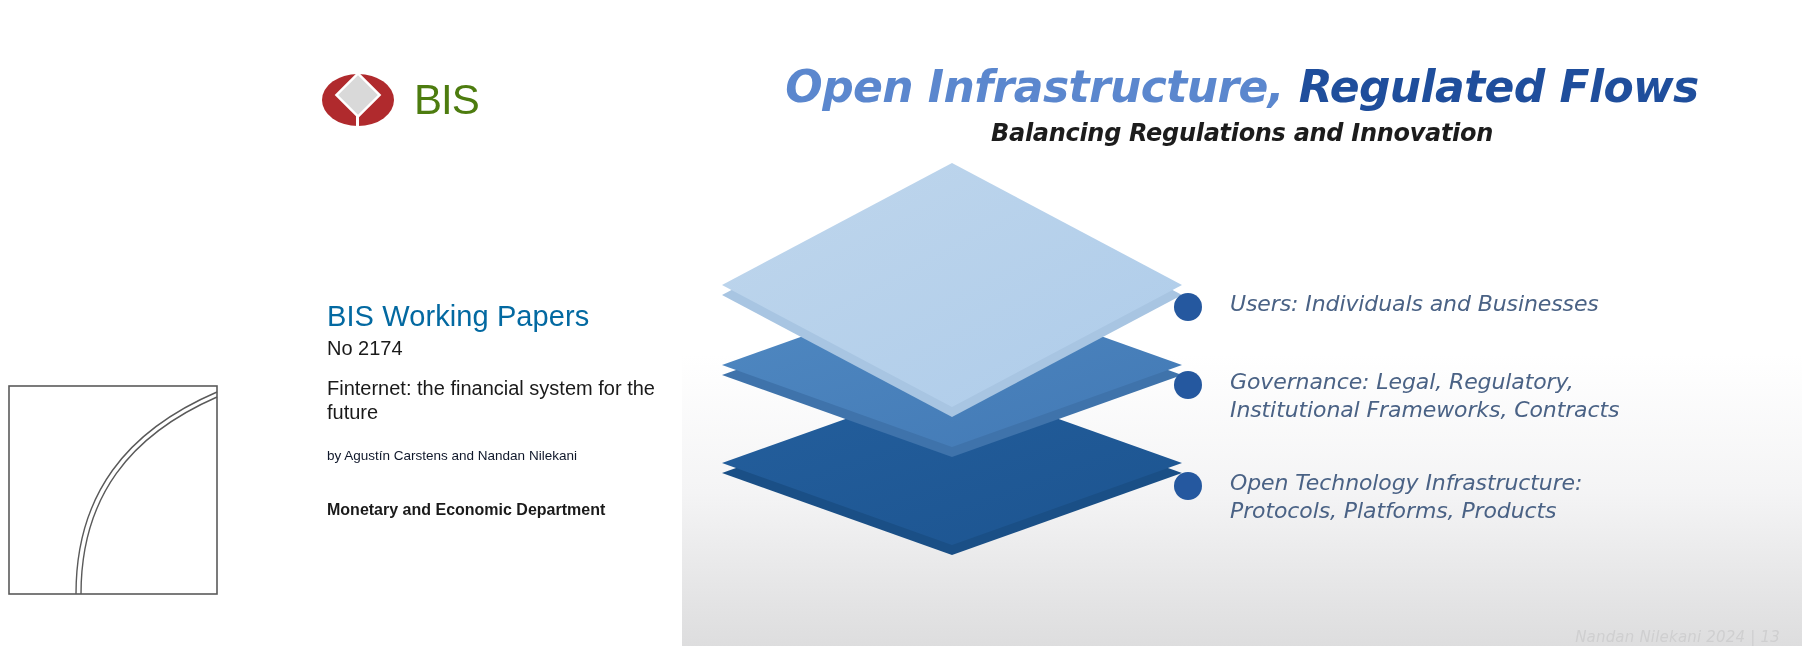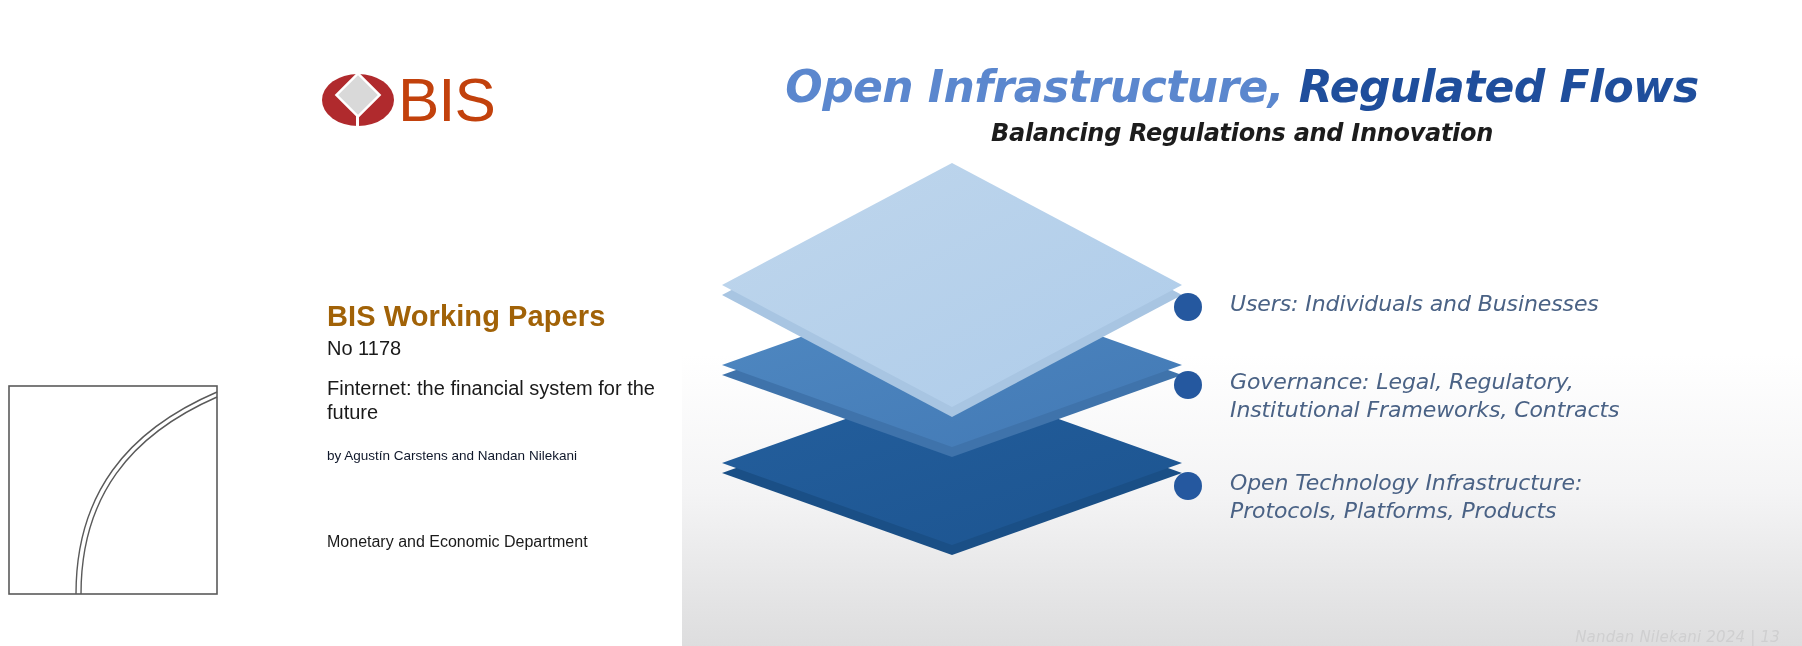--- a/index.html
+++ b/index.html
@@ -51,45 +51,45 @@
     box-shadow: 0 0 0 2.5px #ffffff;
   }
   #bis-logo-mark .vbar {
     position: absolute;
     left: 34px; top: 5px;
     width: 3px; height: 52px;
     background: #ffffff;
   }
   #bis-logo-text {
     font-family: "Liberation Sans", sans-serif;
-    font-size: 62px;
+    font-size: 42px;
     font-weight: 400;
     letter-spacing: -1px;
-    color: #c2410c;
-    margin-left: 4px;
+    color: #4d7c0f;
+    margin-left: 20px;
     line-height: 1;
   }
 
   
   #cover-art {
     position: absolute;
     left: 8px; top: 385px;
     width: 210px; height: 210px;
   }
 
   
   #cover-text {
     position: absolute;
     left: 327px; top: 300px;
     width: 330px;
   }
   #series-title {
     font-size: 29px;
-    font-weight: 700;
-    color: #a16207;
+    font-weight: 400;
+    color: #0369a1;
     line-height: 1.12;
     letter-spacing: 0.1px;
   }
   #series-number {
     font-size: 20px;
     font-weight: 400;
     color: #1a1a1a;
     margin-top: 4px;
     line-height: 1.2;
   }
@@ -102,23 +102,23 @@
   }
   #paper-authors {
     font-size: 13.5px;
     font-weight: 400;
     color: #0f172a;
     margin-top: 22px;
     line-height: 1.3;
   }
   #paper-department {
     font-size: 16px;
-    font-weight: 400;
-    color: #1a1a1a;
-    margin-top: 68px;
+    font-weight: 700;
+    color: #1a1a1a;
+    margin-top: 36px;
     line-height: 1.3;
   }
   #paper-date {
     font-size: 13.5px;
     font-weight: 400;
     color: #1a1a1a;
     margin-top: 33px;
     line-height: 1.3;
   }
 
@@ -219,21 +219,21 @@
   </div>
 
   <svg id="cover-art" viewBox="0 0 210 210" xmlns="http://www.w3.org/2000/svg">
     <rect x="1" y="1" width="208" height="208" fill="#ffffff" stroke="#5a5a5a" stroke-width="1.6"></rect>
     <path d="M 68 209 C 68 110 118 46 209 7" fill="none" stroke="#5a5a5a" stroke-width="1.4"></path>
     <path d="M 73 209 C 73 112 122 50 209 12" fill="none" stroke="#5a5a5a" stroke-width="1.4"></path>
   </svg>
 
   <div id="cover-text">
     <div id="series-title">BIS Working Papers</div>
-    <div id="series-number">No 1178</div>
+    <div id="series-number">No 2174</div>
     <div id="paper-title">Finternet: the financial system for the future</div>
     <div id="paper-authors">by Agustín Carstens and Nandan Nilekani</div>
     <div id="paper-department">Monetary and Economic Department</div>
   </div>
 </div>
 
 <div id="slide-panel">
 
   <div id="slide-title"><span class="t-light">Open Infrastructure, </span><span class="t-dark">Regulated Flows</span></div>
 

